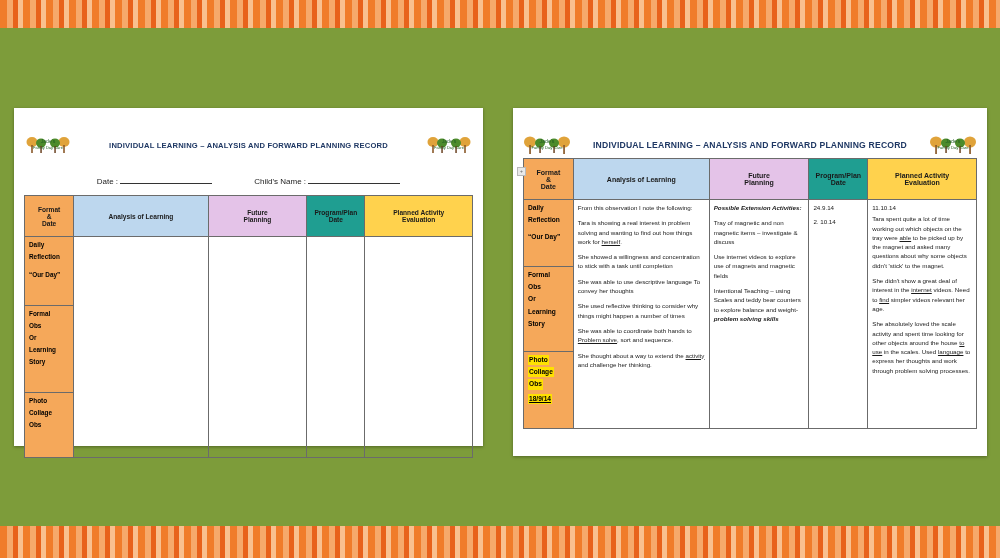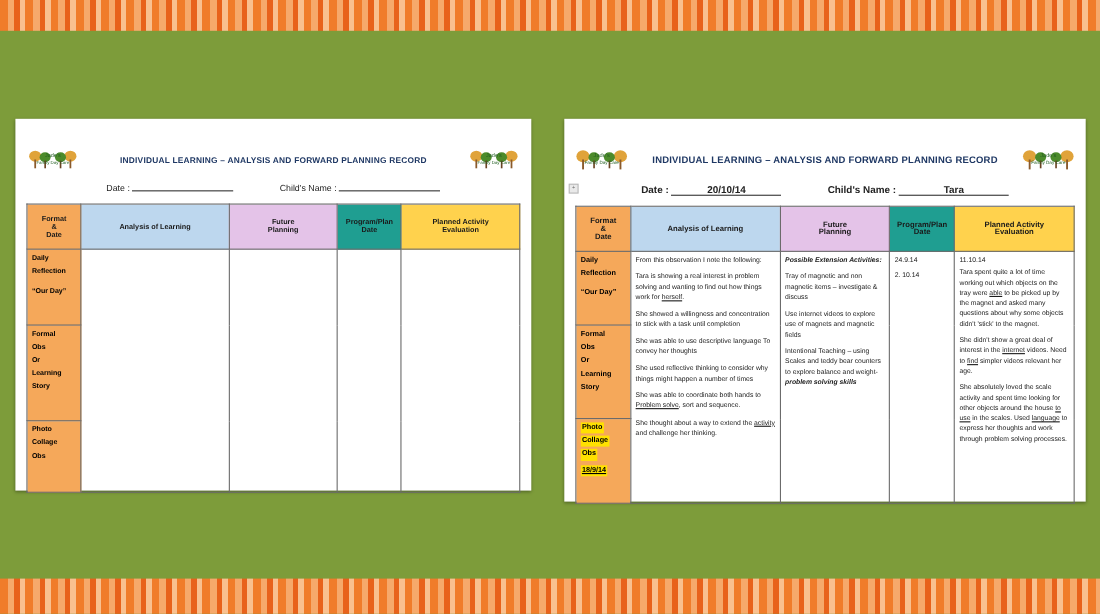--- a/index.html
+++ b/index.html
@@ -43,21 +43,21 @@
   .doc-title{
     flex:1 1 auto;text-align:center;
     font-weight:bold;color:#1f3864;
     letter-spacing:.2px;
   }
   #sheet-left .doc-title{font-size:7.6px;}
   #sheet-right .doc-title{font-size:8.6px;color:#1f3864;}
 
   .meta-row{
     display:flex;justify-content:center;gap:42px;
-    margin-top:9px;margin-bottom:9px;
+    margin-top:19px;margin-bottom:9px;
     font-size:8px;color:#222;
   }
   #sheet-right .meta-row{font-size:9px;font-weight:bold;}
   .meta-item{white-space:nowrap;}
   .meta-label{}
   .meta-val{border-bottom:1px solid #333;display:inline-block;min-width:92px;text-align:center;}
   #sheet-right .meta-val{min-width:100px;}
 
   
   table.plan{
@@ -252,30 +252,20 @@
           <ellipse cx="17" cy="11" rx="5" ry="4.5" fill="#4c8b2b"></ellipse>
           <rect x="16.3" y="14" width="1.5" height="7" fill="#6b4423"></rect>
           <ellipse cx="31" cy="11" rx="5" ry="4.5" fill="#4c8b2b"></ellipse>
           <rect x="30.3" y="14" width="1.5" height="7" fill="#6b4423"></rect>
           <text x="24" y="11" font-size="5.2" text-anchor="middle" fill="#1f5c1f" font-family="Liberation Sans, sans-serif">Jade's</text>
           <text x="24" y="17" font-size="4.2" text-anchor="middle" fill="#1f5c1f" font-family="Liberation Sans, sans-serif">Family Day Care</text>
         </svg>
       </div>
     </div>
 
-    <div class="meta-row">
-      <span class="meta-item">
-        <span class="meta-label">Date :</span>
-        <span class="meta-val">20/10/14</span>
-      </span>
-      <span class="meta-item">
-        <span class="meta-label">Child's Name :</span>
-        <span class="meta-val">Tara</span>
-      </span>
-    </div>
 
     <table class="plan">
       <colgroup>
           <col class="w1">
           <col class="w2">
           <col class="w3">
           <col class="w4">
           <col class="w5">
         </colgroup>
       <thead>

